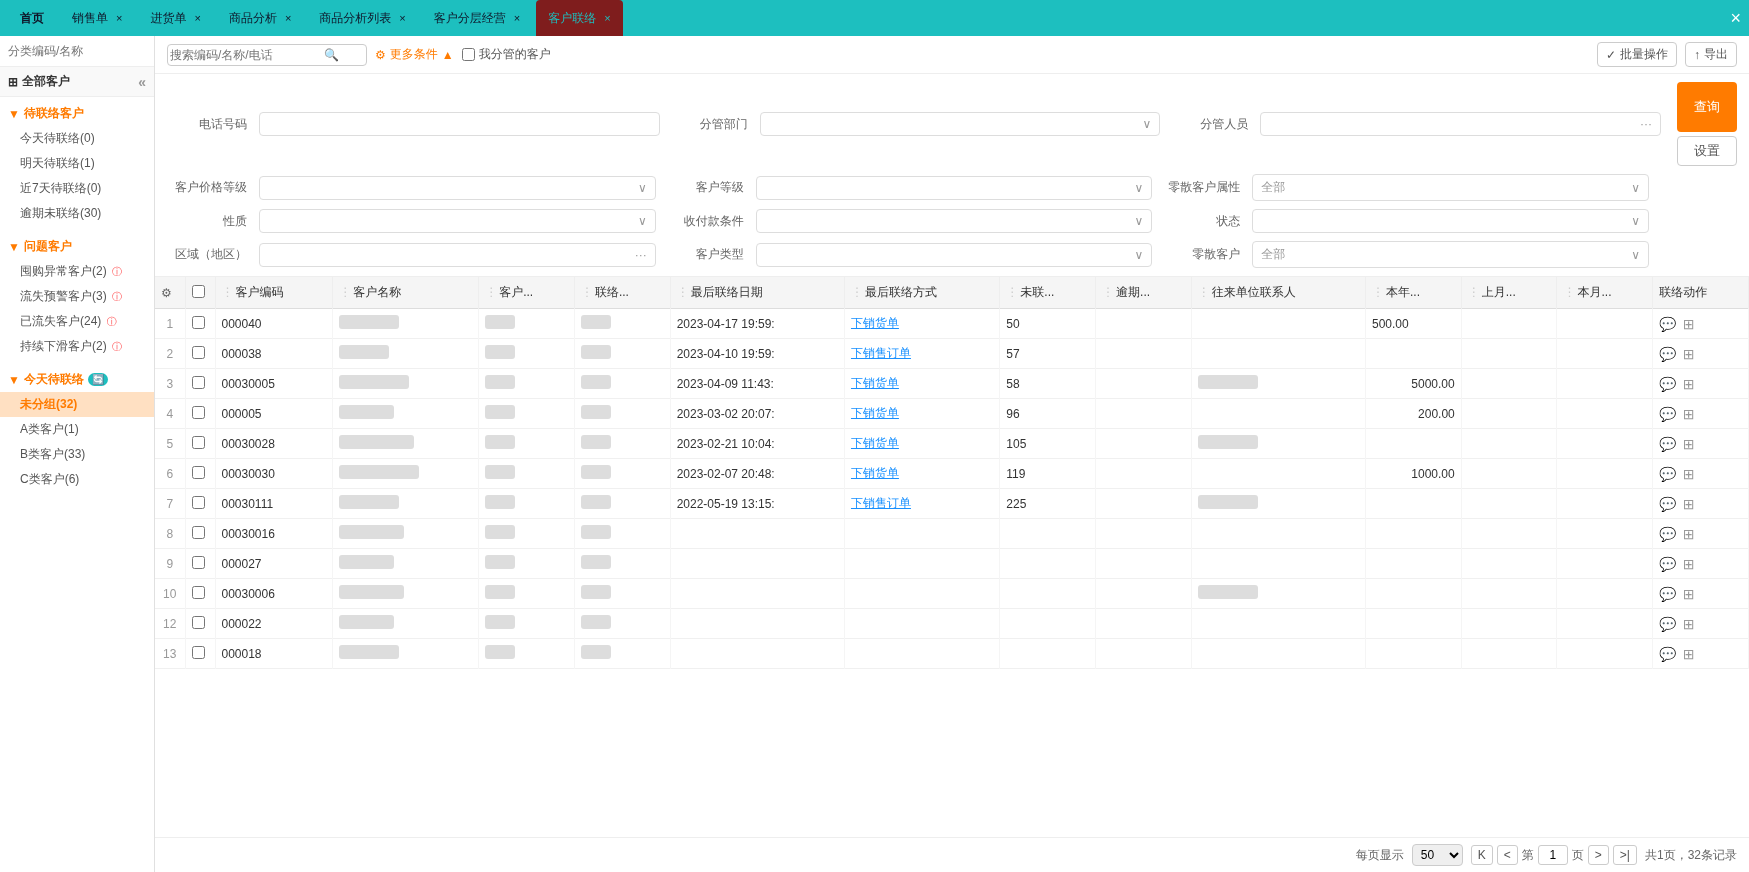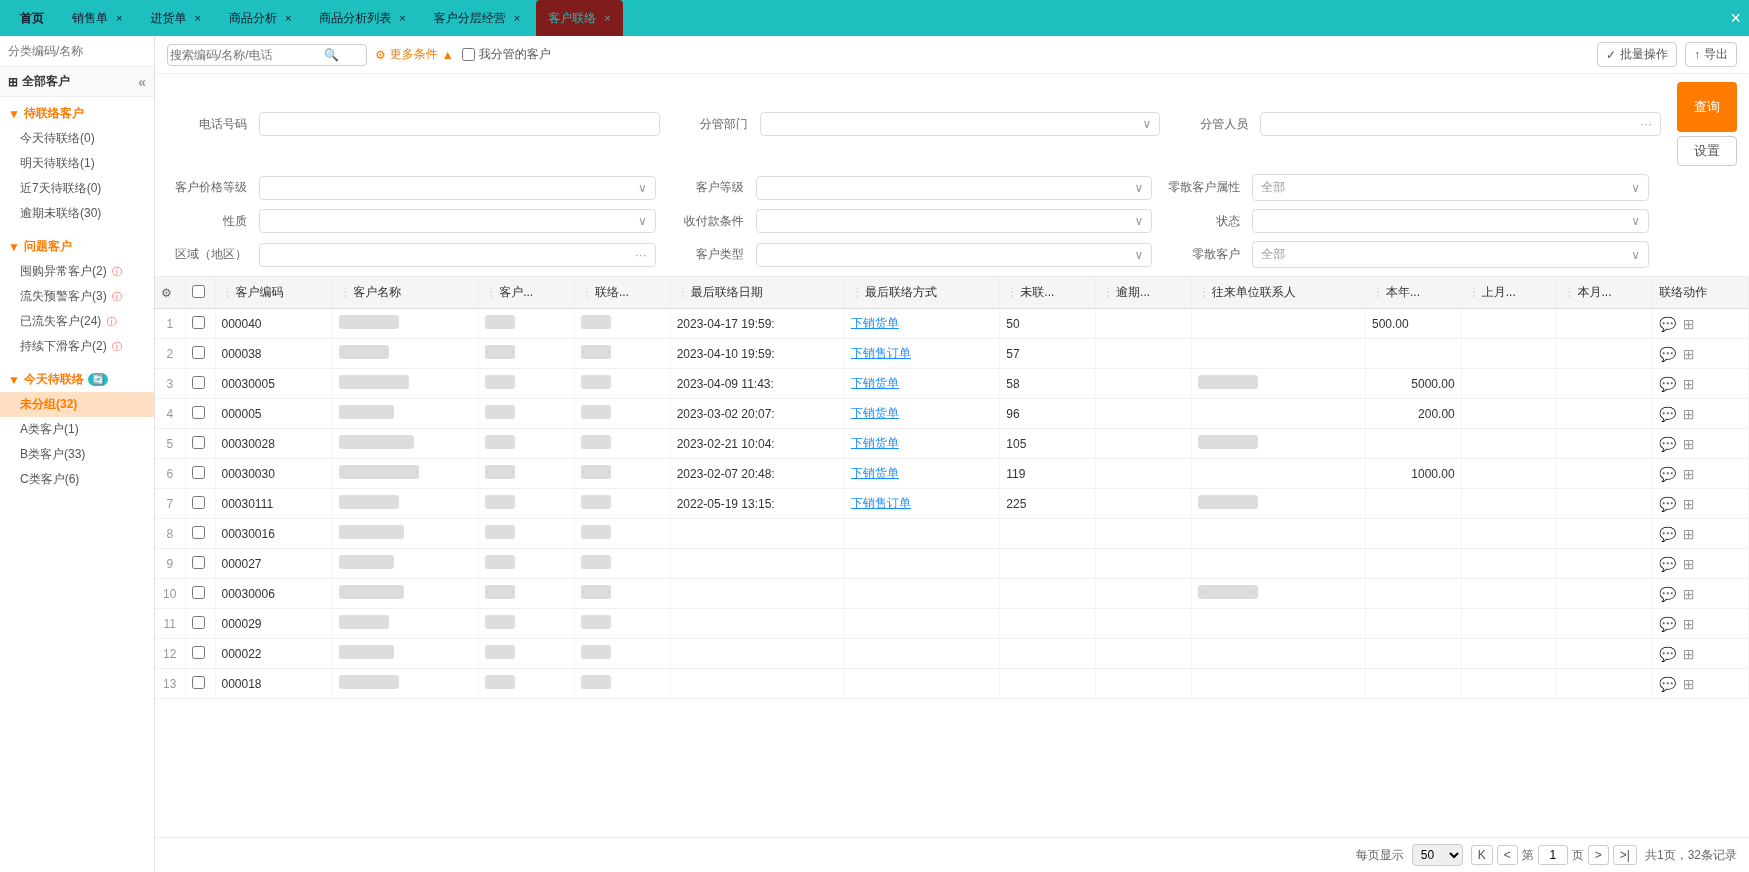--- a/index.html
+++ b/index.html
@@ -839,42 +839,20 @@
     <td></td>
     <td></td>
     <td>
       <div class="action-icons">
         <span class="action-icon" title="消息">💬</span>
         <span class="action-icon" title="更多">⊞</span>
       </div>
     </td>
   </tr>
             <tr>
-    <td class="td-num">11</td>
-    <td><input type="checkbox" style=""></td>
-    <td>000029</td>
-    <td><span style="background:#ddd;border-radius:3px;color:transparent;display:inline-block;min-width:50px;height:14px;"></span></td>
-    <td><span style="background:#ddd;border-radius:3px;color:transparent;display:inline-block;min-width:30px;height:14px;"></span></td>
-    <td><span style="background:#ddd;border-radius:3px;color:transparent;display:inline-block;min-width:30px;height:14px;"></span></td>
-    <td></td>
-    <td></td>
-    <td></td>
-    <td></td>
-    <td></td>
-    <td style="text-align:right;"></td>
-    <td></td>
-    <td></td>
-    <td>
-      <div class="action-icons">
-        <span class="action-icon" title="消息">💬</span>
-        <span class="action-icon" title="更多">⊞</span>
-      </div>
-    </td>
-  </tr>
-            <tr>
     <td class="td-num">12</td>
     <td><input type="checkbox" style=""></td>
     <td>000022</td>
     <td><span style="background:#ddd;border-radius:3px;color:transparent;display:inline-block;min-width:55px;height:14px;"></span></td>
     <td><span style="background:#ddd;border-radius:3px;color:transparent;display:inline-block;min-width:30px;height:14px;"></span></td>
     <td><span style="background:#ddd;border-radius:3px;color:transparent;display:inline-block;min-width:30px;height:14px;"></span></td>
     <td></td>
     <td></td>
     <td></td>
     <td></td>

